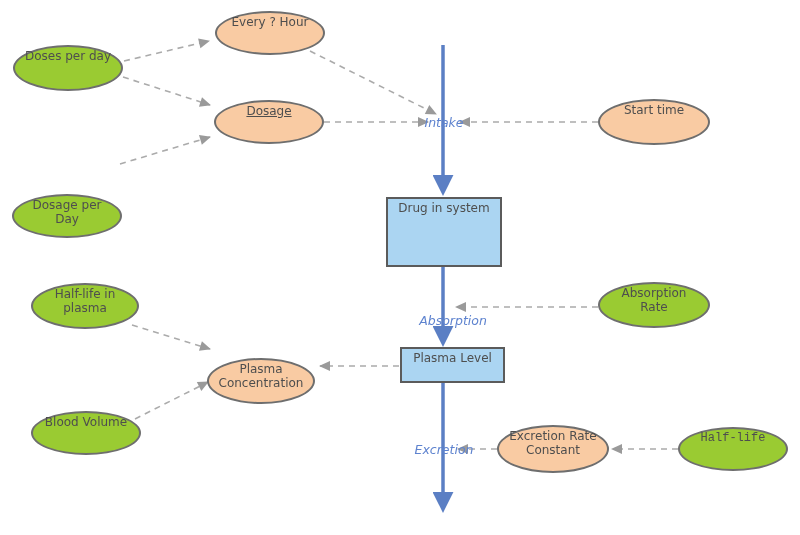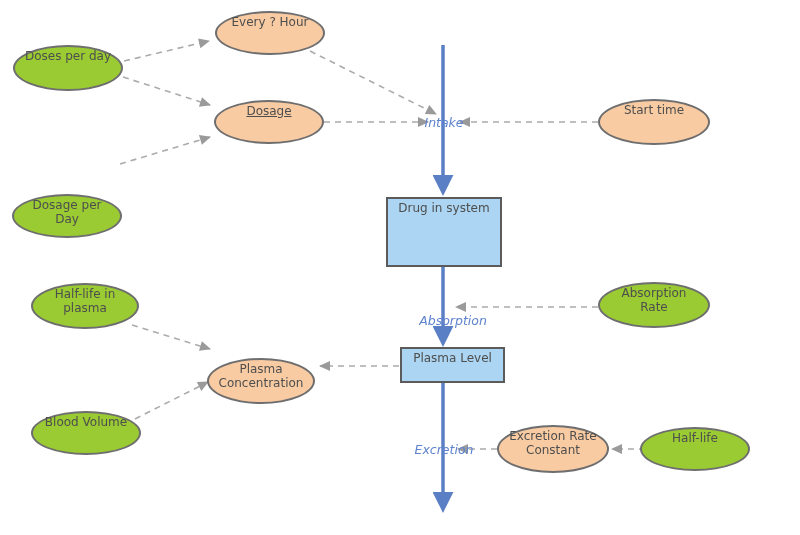--- a/index.html
+++ b/index.html
@@ -98,21 +98,21 @@
   </div>
 
   <div class="node ellipse green" style="left:31px;top:411px;width:110px;height:44px;">
     <span>Blood Volume</span>
   </div>
 
   <div class="node ellipse peach" style="left:497px;top:425px;width:112px;height:48px;">
     <span>Excretion Rate Constant</span>
   </div>
 
-  <div class="node ellipse green" style="left:640px;top:427px;width:110px;height:44px;">
+  <div class="node ellipse green" style="left:678px;top:427px;width:110px;height:44px;font-family:Liberation Mono, monospace;">
     <span>Half-life</span>
   </div>
 
   <div class="node stock" style="left:386px;top:197px;width:116px;height:70px;">
     <span>Drug in system</span>
   </div>
 
   <div class="node stock" style="left:400px;top:347px;width:105px;height:36px;">
     <span>Plasma Level</span>
   </div>

